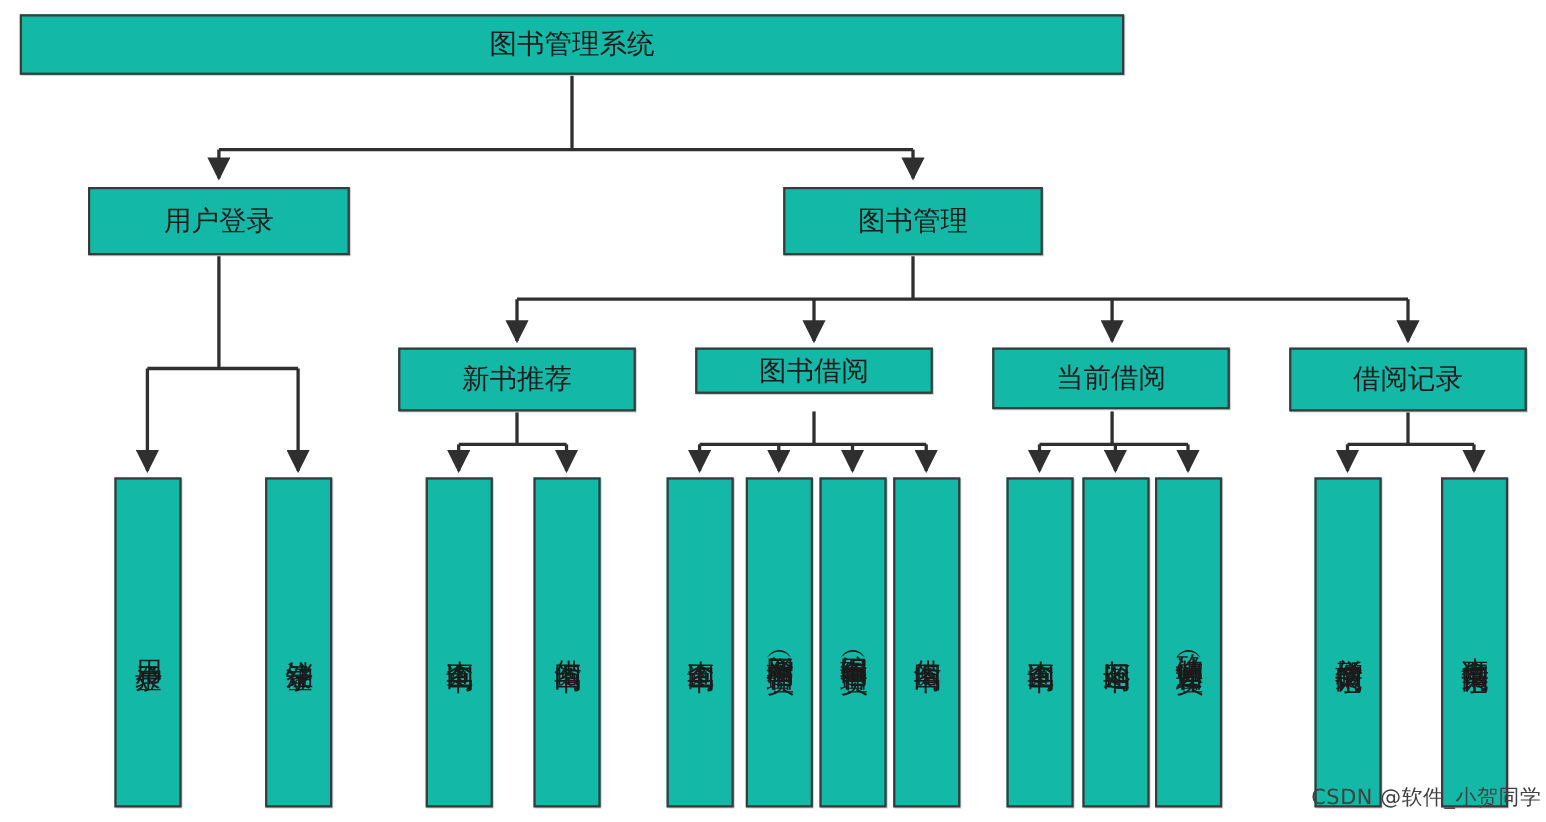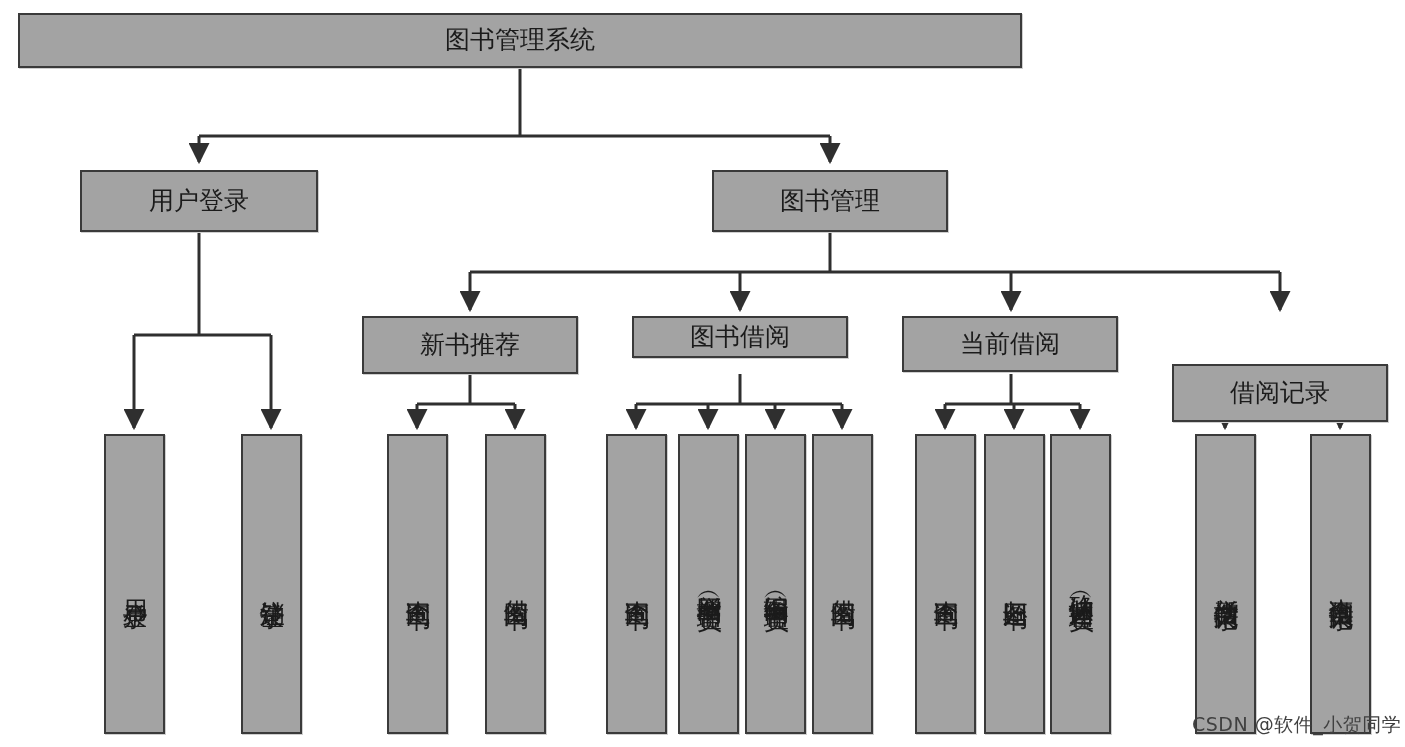--- a/index.html
+++ b/index.html
@@ -21,21 +21,21 @@
     position: absolute;
     left: 0;
     top: 0;
     width: 1405px;
     height: 747px;
     pointer-events: none;
   }
   .node {
     position: absolute;
     box-sizing: border-box;
-    background: #a3a3a3;
+    background: #14b8a6;
     border: 2px solid #3a3a3a;
     display: flex;
     align-items: center;
     justify-content: center;
     box-shadow: 1px 1px 0 #cfcfcf;
   }
   .node-label {
     color: #1b1b1b;
     line-height: 1.22;
     text-align: center;
@@ -129,21 +129,21 @@
 
   <div class="node horizontal" style="left:712px; top:170px; width:236px; height:62px;">
     <span class="node-label">图书管理</span>
   </div>
   <div class="node horizontal" style="left:632px; top:316px; width:216px; height:42px;">
     <span class="node-label">图书借阅</span>
   </div>
   <div class="node horizontal" style="left:902px; top:316px; width:216px; height:56px;">
     <span class="node-label">当前借阅</span>
   </div>
-  <div class="node horizontal" style="left:1172px; top:316px; width:216px; height:58px;margin-top:48px;">
+  <div class="node horizontal" style="left:1172px; top:316px; width:216px; height:58px;">
     <span class="node-label">借阅记录</span>
   </div>
 
   <div class="node vertical" style="left:104px; top:434px; width:61px; height:300px;">
     <span class="node-label">用户登录</span>
   </div>
   <div class="node vertical" style="left:241px; top:434px; width:61px; height:300px;">
     <span class="node-label">注销登录</span>
   </div>
 

